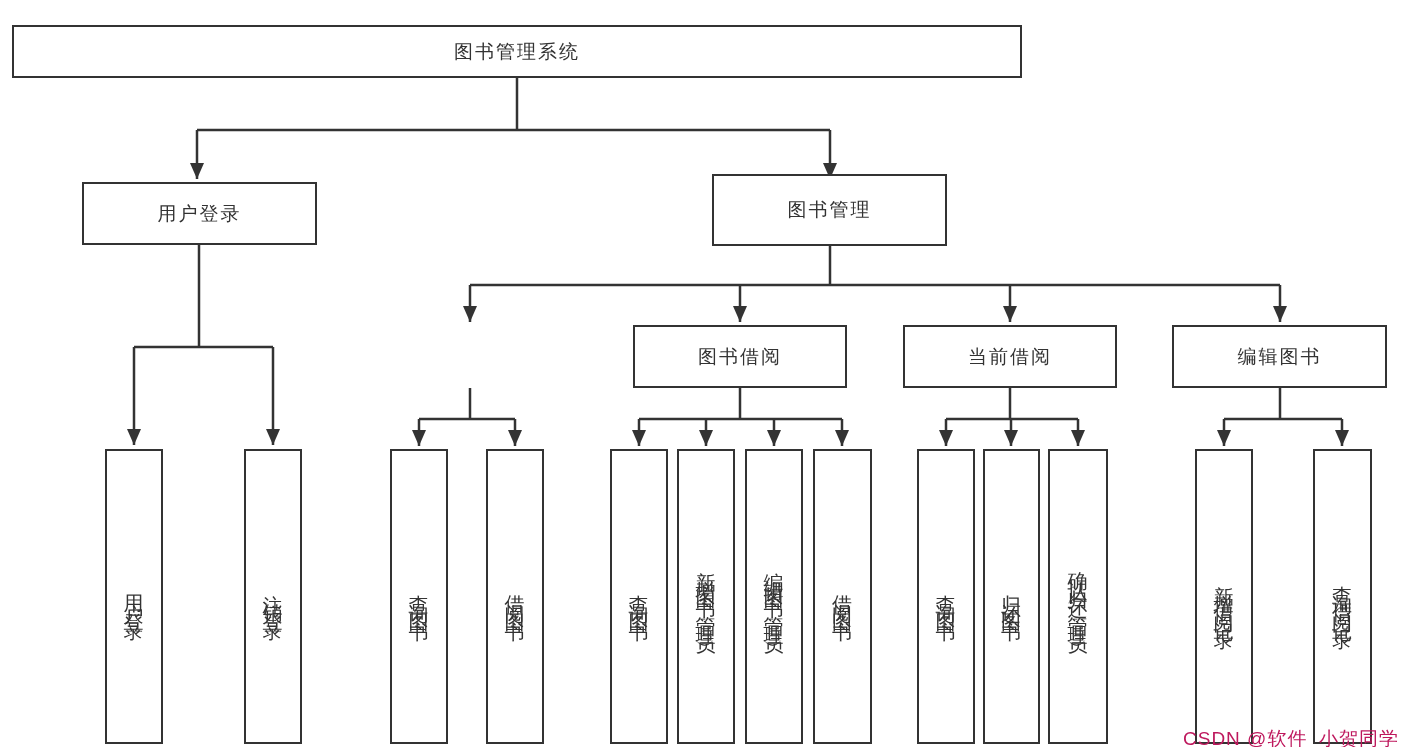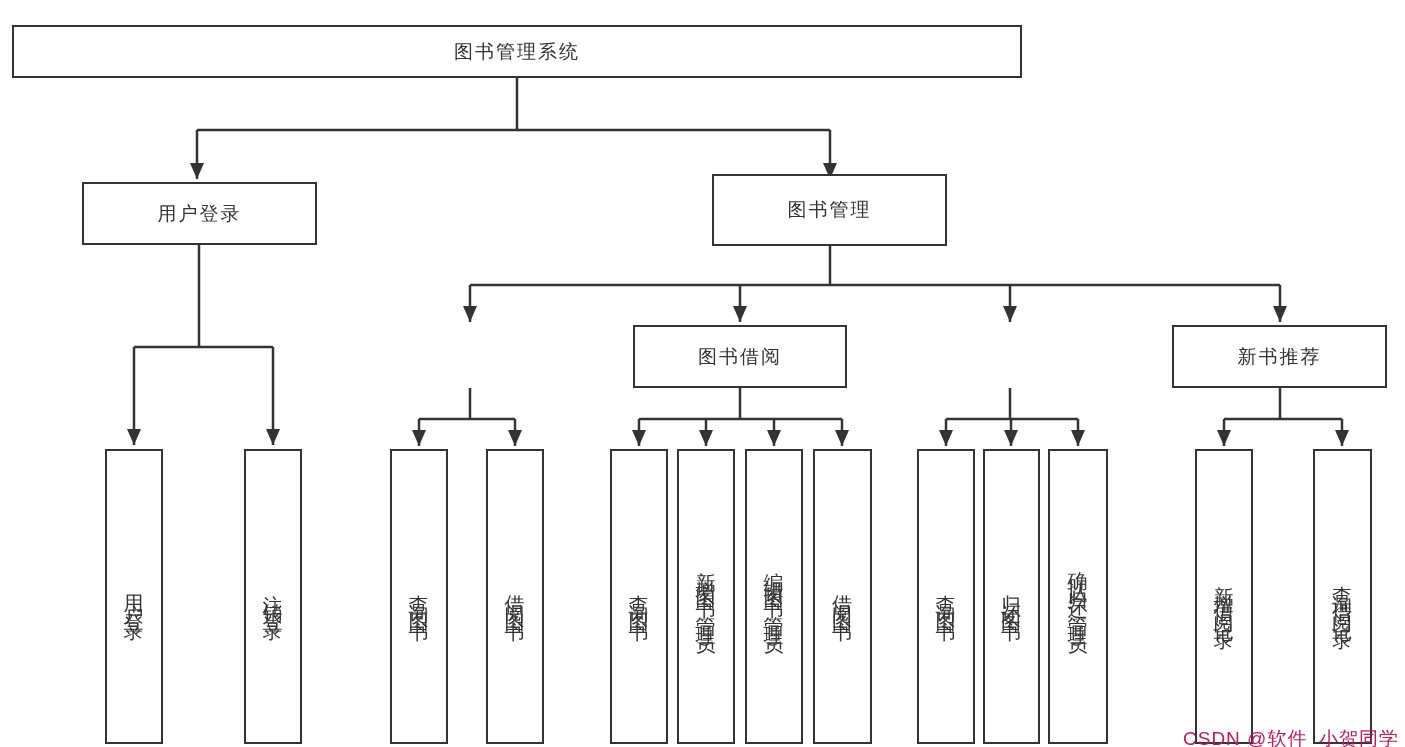--- a/index.html
+++ b/index.html
@@ -114,21 +114,22 @@
       <path d="M1342,407 V434" marker-end="url(#arrow)"></path>
     </g>
   </svg>
 
   <div class="hbox" style="left:12px; top:13px; width:1010px; height:53px;">图书管理系统</div>
 
   <div class="hbox" style="left:82px; top:170px; width:235px; height:63px;">用户登录</div>
   <div class="hbox" style="left:712px; top:162px; width:235px; height:72px;">图书管理</div>
 
   <div class="hbox" style="left:633px; top:313px; width:214px; height:63px;">图书借阅</div>
-  <div class="hbox" style="left:1172px; top:313px; width:215px; height:63px;">新书推荐</div>
+  <div class="hbox" style="left:903px; top:313px; width:214px; height:63px;">当前借阅</div>
+  <div class="hbox" style="left:1172px; top:313px; width:215px; height:63px;">编辑图书</div>
 
   <div class="vbox" style="left:105px; top:437px; width:58px; height:295px;">
     <span class="vtxt">用户登录</span>
   </div>
   <div class="vbox" style="left:244px; top:437px; width:58px; height:295px;">
     <span class="vtxt">注销登录</span>
   </div>
 
   <div class="vbox" style="left:390px; top:437px; width:58px; height:295px;">
     <span class="vtxt">查询图书</span>

